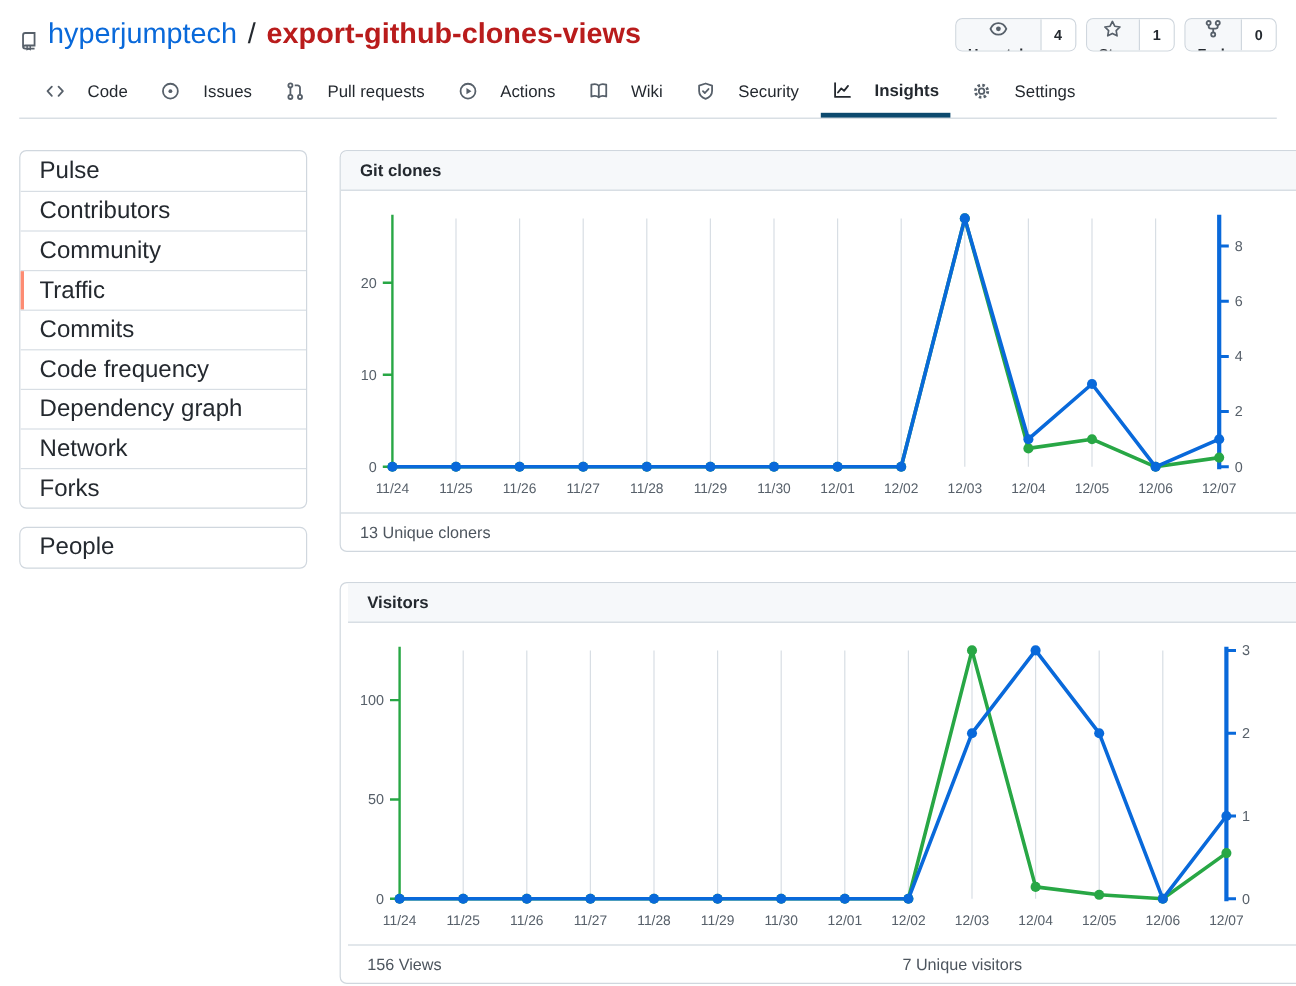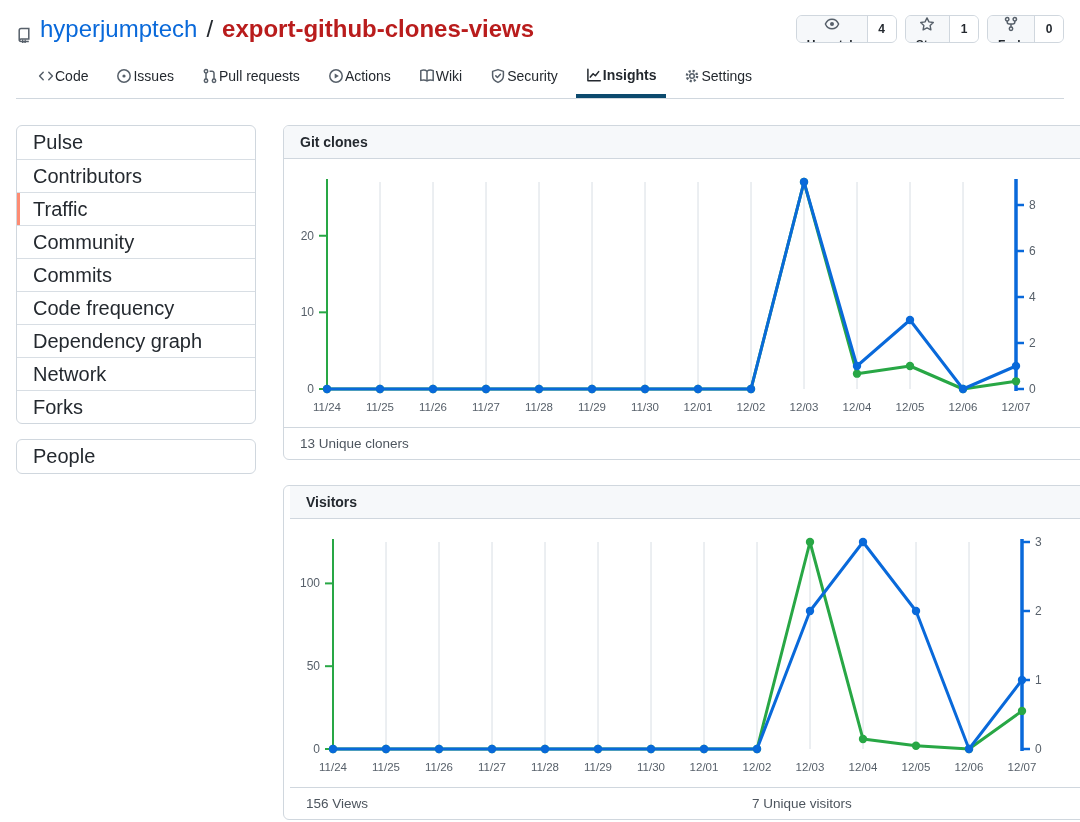--- a/index.html
+++ b/index.html
@@ -18,21 +18,21 @@
 
   .action-groups { display:flex; gap:8px; }
   .btn-group { display:flex; border:1px solid #d0d7de; border-radius:6px; overflow:hidden;
     height:28px; font-size:12px; font-weight:600; background:#f6f8fa; }
   .btn-main { display:flex; align-items:center; gap:6px; padding:0 10px; background:#f6f8fa; cursor:pointer;flex-direction:column; }
   .btn-count { display:flex; align-items:center; justify-content:center; min-width:29px; padding:0 9px;
     background:#ffffff; border-left:1px solid #d0d7de; cursor:pointer; }
 
   
   .tab-nav { margin-top:14px; border-bottom:1px solid #d0d7de; display:flex; padding:0 8px; }
-  .tab { display:flex; align-items:center; gap:1px; padding:9px 10px 11px 10px; margin:0 4px;
+  .tab { display:flex; align-items:center; gap:19px; padding:9px 10px 11px 10px; margin:0 4px;
     font-size:14px; color:#24292f; cursor:pointer; border-bottom:2px solid transparent; }
   .tab.active { font-weight:600; border-bottom:4px solid #0c4a6e; }
   .tab .ticon { color:#57606a; display:flex; }
   .tab.active .ticon { color:#24292f; }
 
   
   .content { display:flex; gap:27px; padding:26px 16px 0 16px; align-items:flex-start; }
   .side-col { width:240px; flex:none; }
   .side-box { border:1px solid #d0d7de; border-radius:6px; background:#fff; overflow:hidden; }
   .side-item { height:33px; display:flex; align-items:center; padding:0 16px; font-size:20px;
@@ -191,25 +191,25 @@
 
 <div class="content">
   <div class="side-col">
     <div class="side-box" id="side-nav">
         <div class="side-item">
           <span>Pulse</span>
         </div>
         <div class="side-item">
           <span>Contributors</span>
         </div>
+        <div class="side-item">
+          <span>Community</span>
+        </div>
         <div class="side-item active">
           <span>Traffic</span>
-        </div>
-        <div class="side-item">
-          <span>Community</span>
         </div>
         <div class="side-item">
           <span>Commits</span>
         </div>
         <div class="side-item">
           <span>Code frequency</span>
         </div>
         <div class="side-item">
           <span>Dependency graph</span>
         </div>

